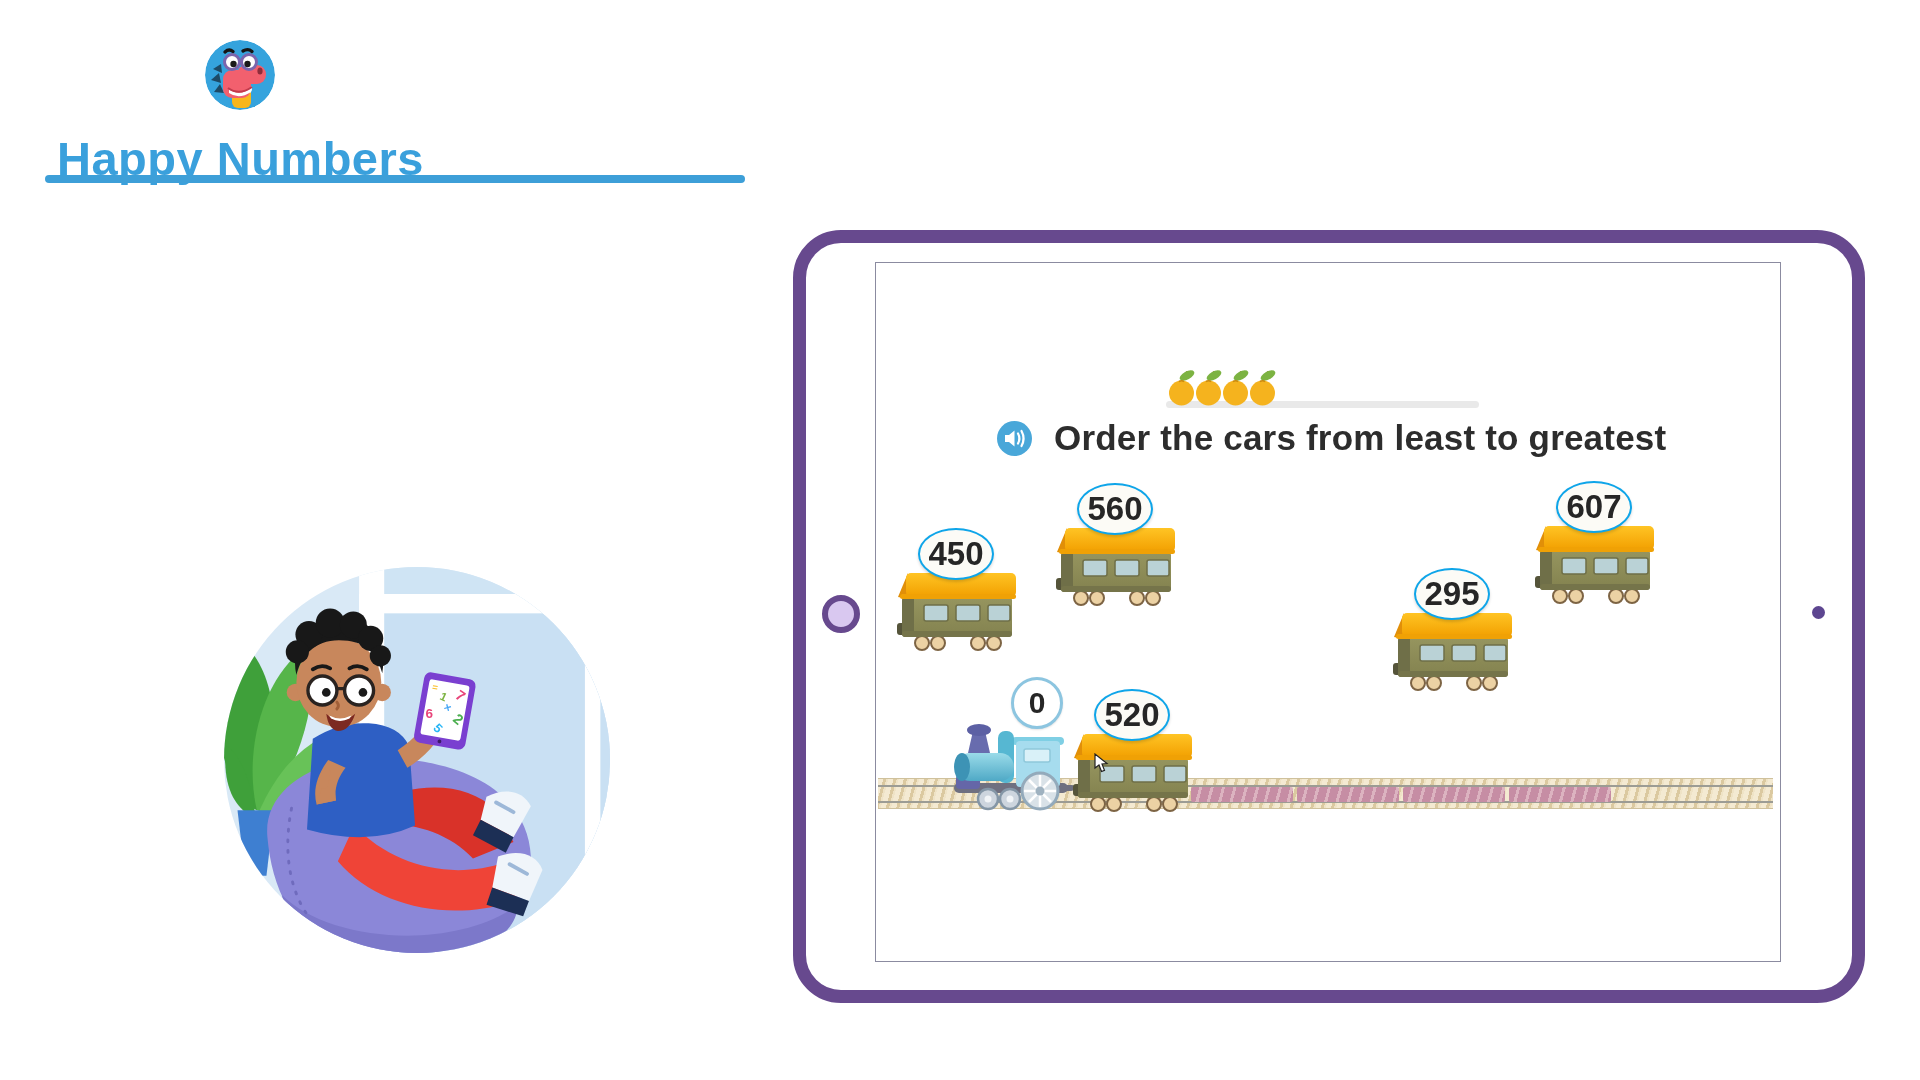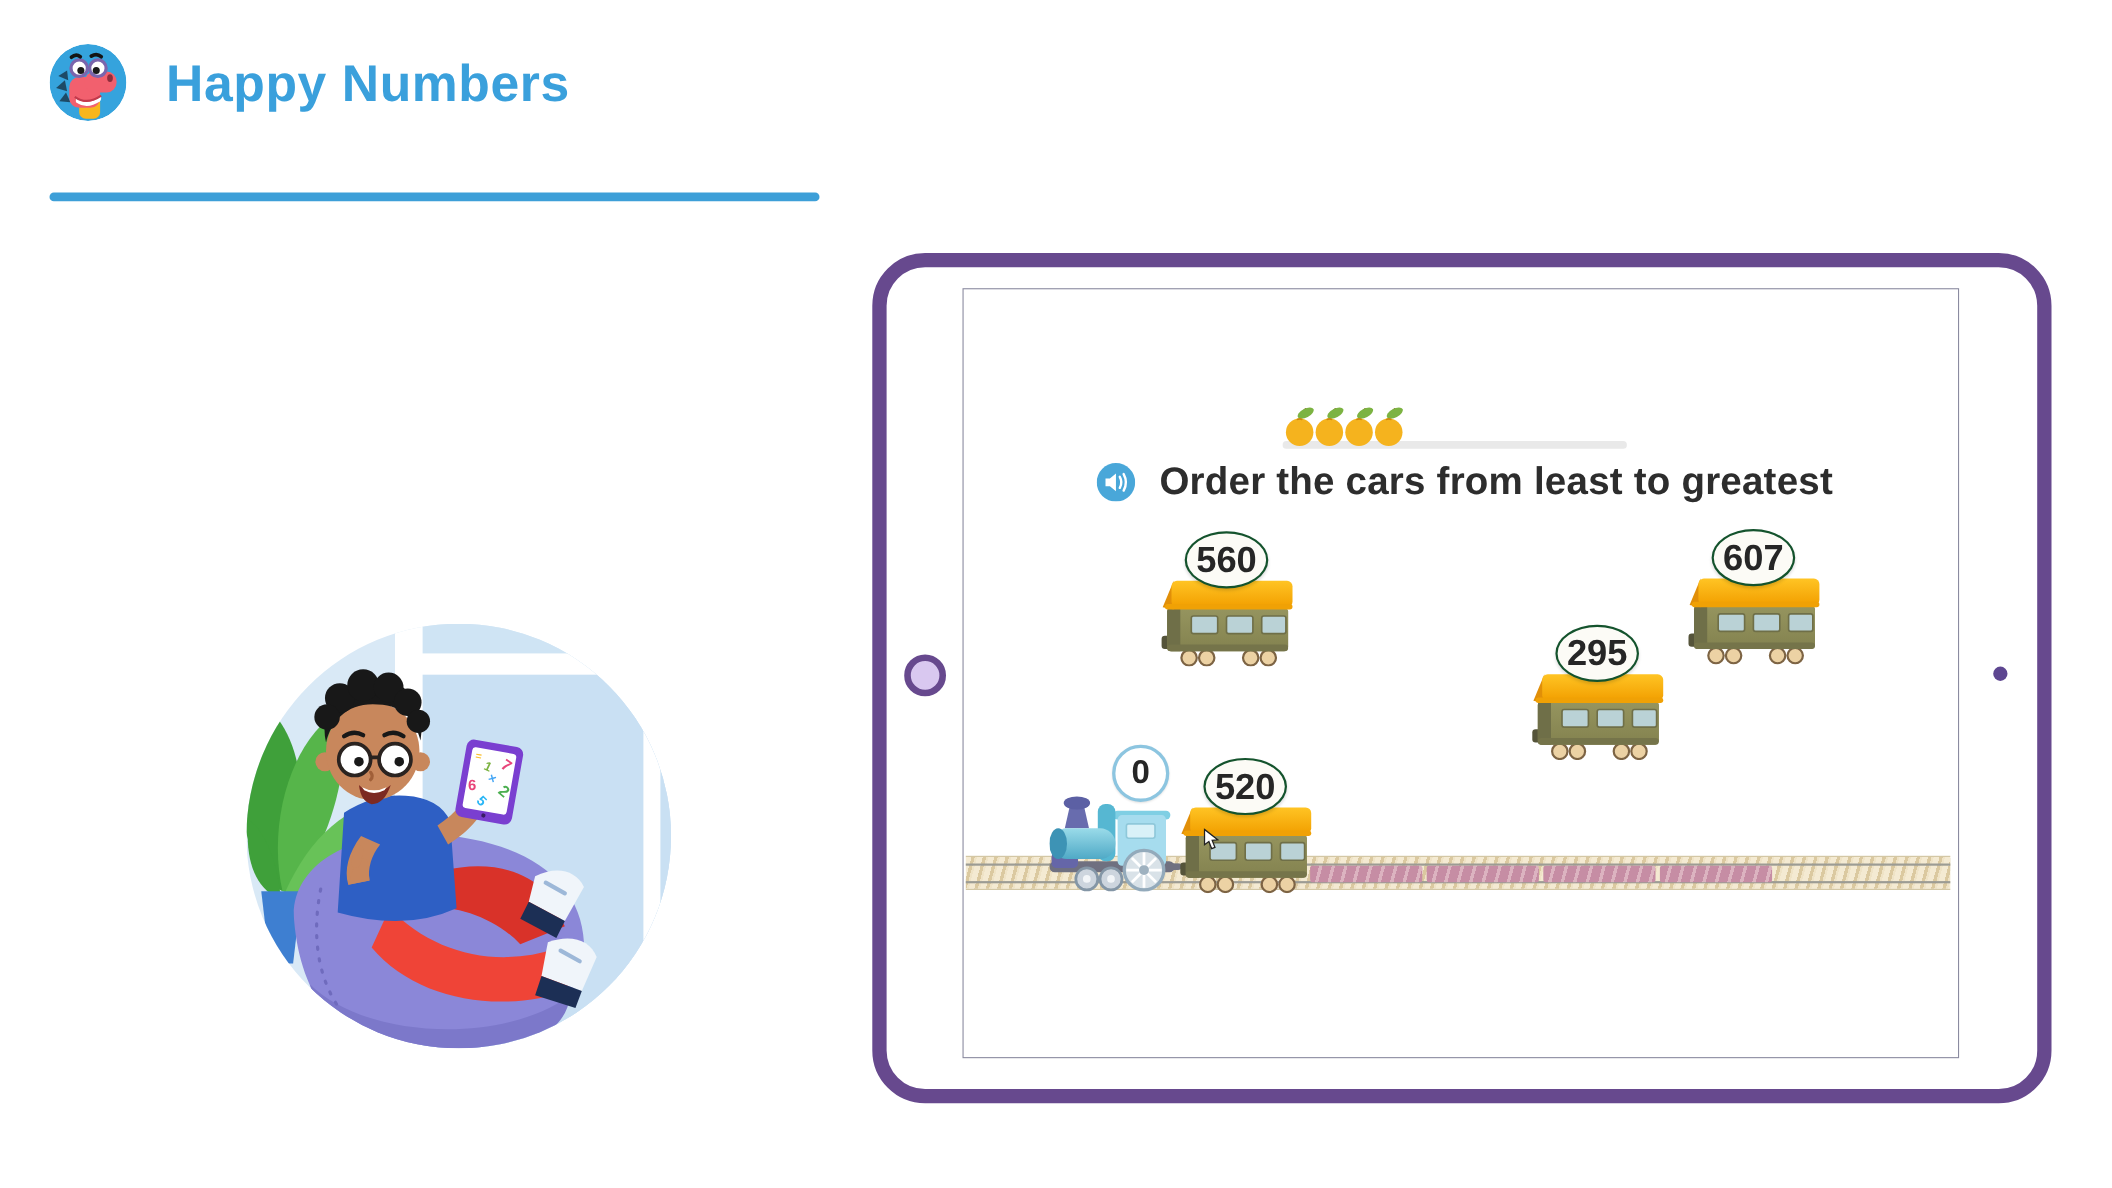--- a/index.html
+++ b/index.html
@@ -3,21 +3,21 @@
 <meta charset="utf-8">
 <style>
   * { margin:0; padding:0; box-sizing:border-box; }
   html,body { width:1920px; height:1080px; }
   body {
     position:relative; overflow:hidden; background:#ffffff;
     font-family:"Liberation Sans", sans-serif;
   }
 
   
-  .header { position:absolute; left:45px; top:40px; display:flex; align-items:center; gap:36px; }
+  .header { position:absolute; left:57px; top:40px; display:flex; align-items:center; gap:21px;flex-direction:column; }
   .logo-wrap { width:70px; height:70px; border-radius:50%; overflow:hidden; flex:0 0 auto; cursor:pointer; }
   .app-title { font-size:47px; font-weight:700; color:#3aa0dc; letter-spacing:0.5px; }
   .header-underline { position:absolute; left:45px; top:175px; width:700px; height:8px; border-radius:4px; background:#3d9fd8; }
 
   
   .student-circle { position:absolute; left:224px; top:567px; width:386px; height:386px; }
 
   
   .tablet {
     position:absolute; left:793px; top:230px; width:1072px; height:773px;
@@ -42,21 +42,21 @@
   .instruction-row { position:absolute; left:121px; top:154px; display:flex; align-items:center; gap:22px; height:42px; }
   .speaker-btn { width:35px; height:35px; border:none; background:transparent; padding:0; cursor:pointer; display:block; }
   .instruction-text { font-size:35px; font-weight:600; color:#2d2d2d; letter-spacing:0.2px; white-space:nowrap; }
 
   
   .car { position:absolute; width:124px; height:123px; cursor:grab; }
   .car-svg { position:absolute; left:0; top:41px; width:124px; height:82px; }
   .num-label {
     position:absolute; left:50%; top:0; transform:translateX(-50%);
     width:76px; height:52px; border-radius:50%;
-    background:#fcfbf6; border:2px solid #14532d;
+    background:#fcfbf6; border:2px solid #0ea5e9;
     box-shadow:0 2px 3px rgba(0,0,0,0.15);
     display:flex; align-items:center; justify-content:center;
     font-size:33px; font-weight:600; color:#262626;
   }
   .engine { position:absolute; left:78px; top:456px; width:120px; height:92px; }
   .engine-badge {
     position:absolute; left:135px; top:414px; width:52px; height:52px; border-radius:50%;
     background:#ffffff; border:3px solid #8cc5e0;
     display:flex; align-items:center; justify-content:center;
     font-size:30px; font-weight:600; color:#262626;
@@ -300,20 +300,26 @@
 
     <div class="instruction-row">
       <button class="speaker-btn">
         <svg width="35" height="35" viewBox="0 0 35 35">
             <use href="#sym-speaker"></use>
           </svg>
       </button>
       <span class="instruction-text">Order the cars from least to greatest</span>
     </div>
 
+    <div class="car" style="left:18px; top:265px;">
+      <svg class="car-svg" viewBox="0 0 124 82">
+          <use href="#sym-car"></use>
+        </svg>
+      <div class="num-label">450</div>
+    </div>
     <div class="car" style="left:177px; top:220px;">
       <svg class="car-svg" viewBox="0 0 124 82">
           <use href="#sym-car"></use>
         </svg>
       <div class="num-label">560</div>
     </div>
     <div class="car" style="left:514px; top:305px;">
       <svg class="car-svg" viewBox="0 0 124 82">
           <use href="#sym-car"></use>
         </svg>

